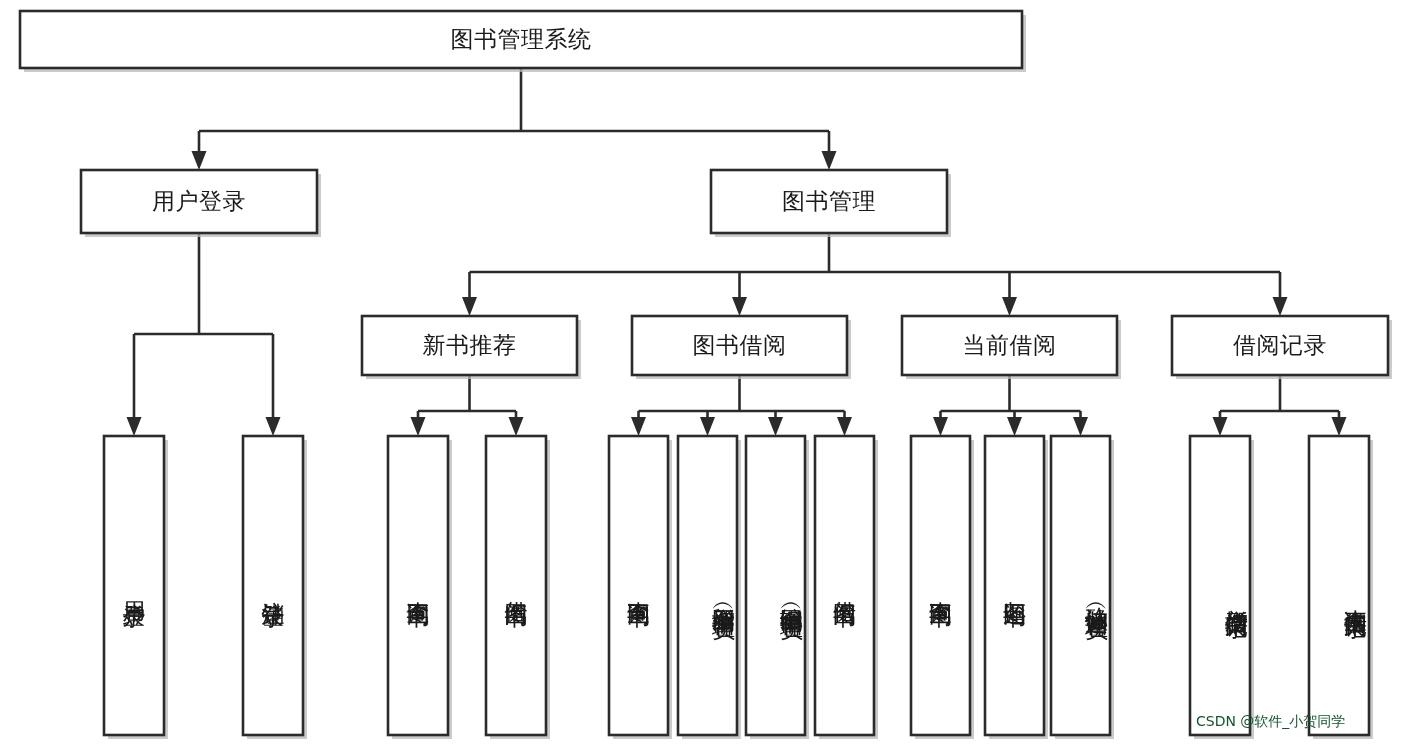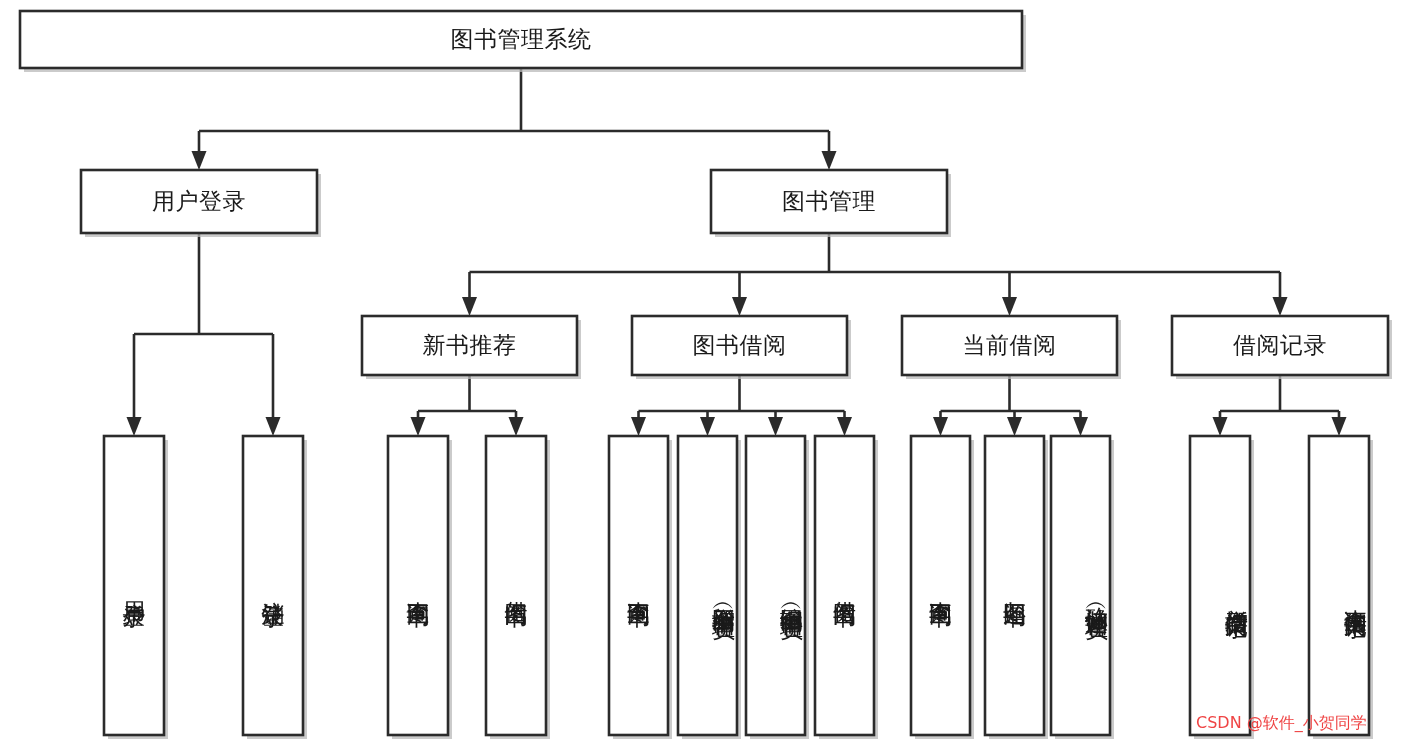--- a/index.html
+++ b/index.html
@@ -68,22 +68,22 @@
     text-align: center;
     white-space: nowrap;
     user-select: none;
   }
   .node-label-v.centered {
     align-items: center;
   }
   .watermark {
     position: absolute;
     font-family: "DejaVu Sans", "Liberation Sans", sans-serif;
-    font-size: 16px;
-    color: #ef4444;
+    font-size: 14px;
+    color: #14532d;
     white-space: nowrap;
     user-select: none;
   }
 </style>
 </head>
 <body>
 
 <div id="diagram-root">
 
   <svg class="canvas" viewBox="0 0 1405 747">

